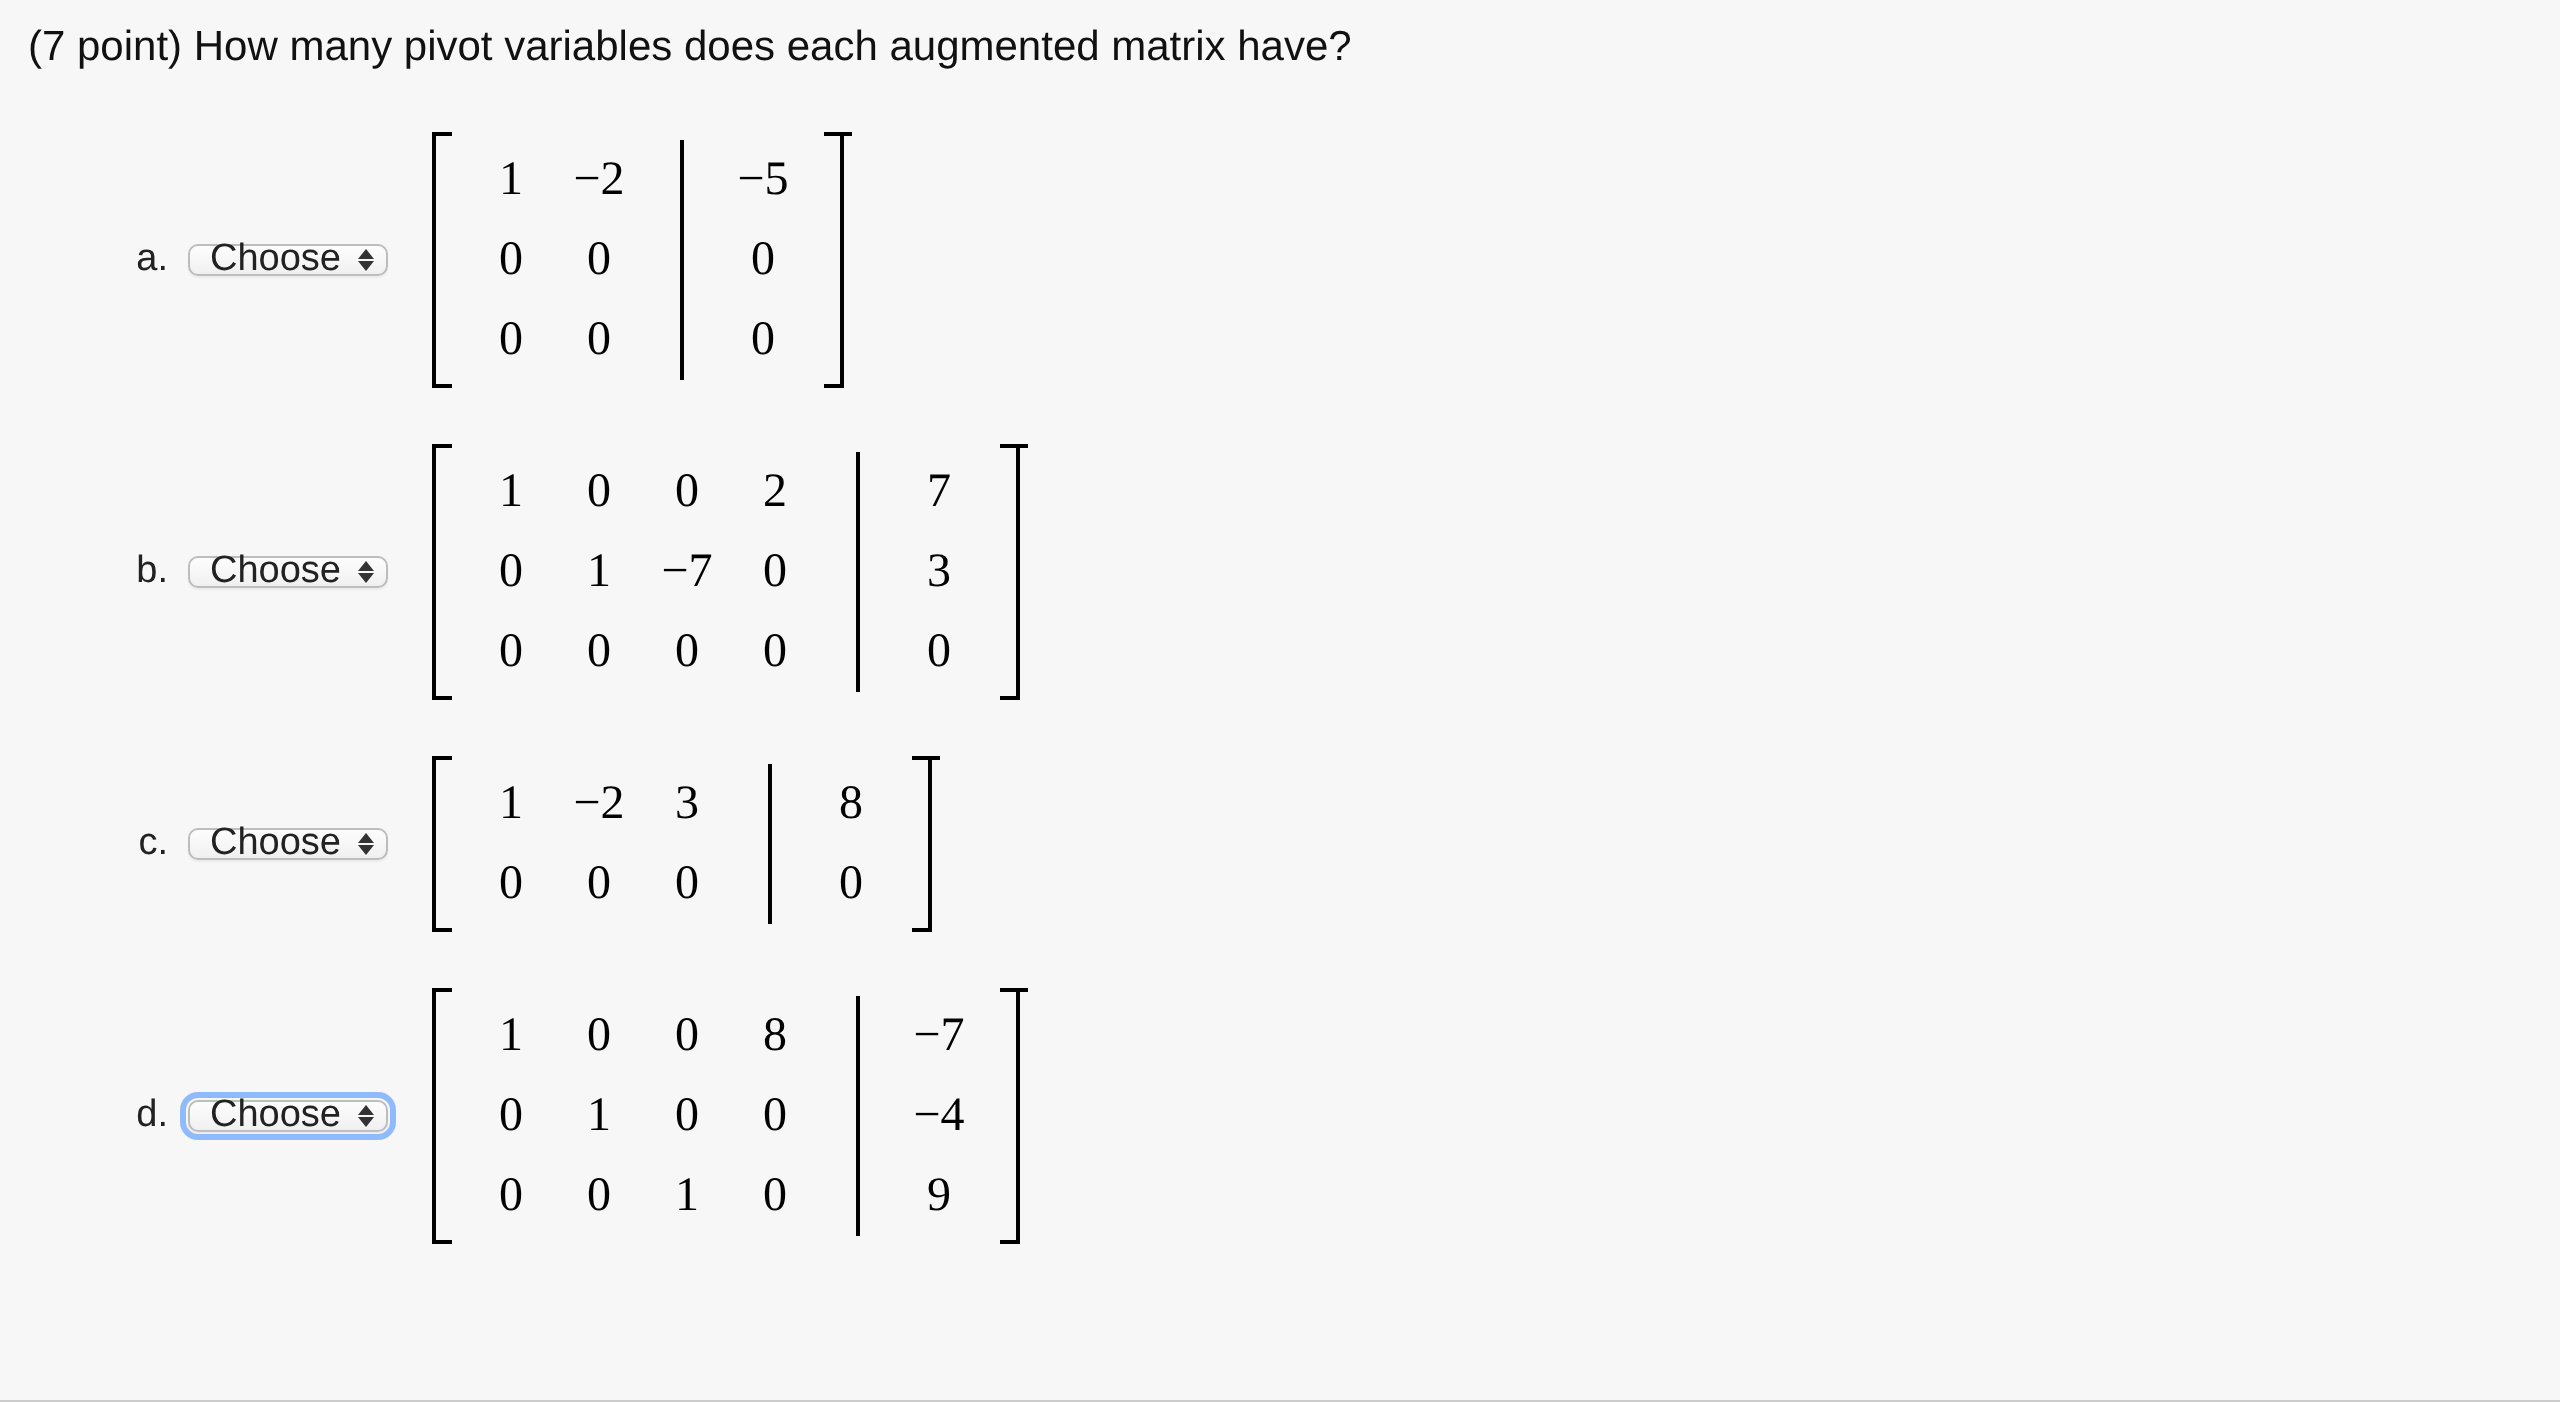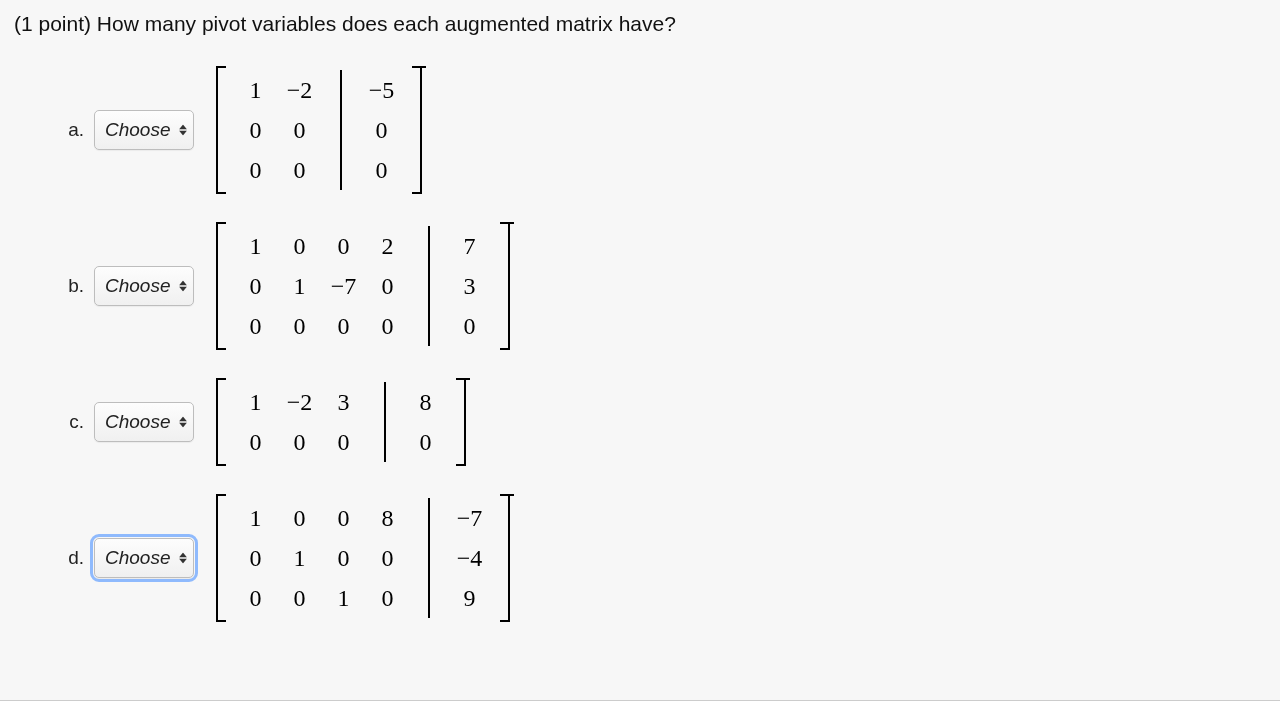--- a/index.html
+++ b/index.html
@@ -36,26 +36,25 @@
     width: 22px;
     text-align: right;
   }
   .select-wrap {
     position: relative;
     display: inline-flex;
     align-items: center;
     background: linear-gradient(#fdfdfd,#f0f0f0);
     border: 1px solid #bdbdbd;
     border-radius: 5px;
-    height: 40px;
+    height: 16px;
     padding: 0 22px 0 10px;
     font-size: 19px;
     color: #222;
     box-shadow: 0 1px 1px rgba(0,0,0,0.05);
-    font-style: italic;
   }
   .select-wrap.focused {
     outline: 3px solid rgba(99,160,255,0.7);
     outline-offset: 1px;
     border-radius: 5px;
   }
   .select-arrows {
     position: absolute;
     right: 6px;
     top: 50%;
@@ -127,21 +126,21 @@
   }
   .augwrap {
     display: flex;
     align-items: stretch;
   }
 </style>
 </head>
 <body>
 
 <div class="container">
-  <div class="question">(1 point) How many pivot variables does each augmented matrix have?</div>
+  <div class="question">(7 point) How many pivot variables does each augmented matrix have?</div>
 
   <div class="row">
     <span class="part-label">a.</span>
     <div class="select-wrap">
       <span>Choose</span>
       <span class="select-arrows">
         <svg width="8" height="5">
             <polygon points="0,5 4,0 8,5" fill="#333"></polygon>
           </svg>
         <svg width="8" height="5">

